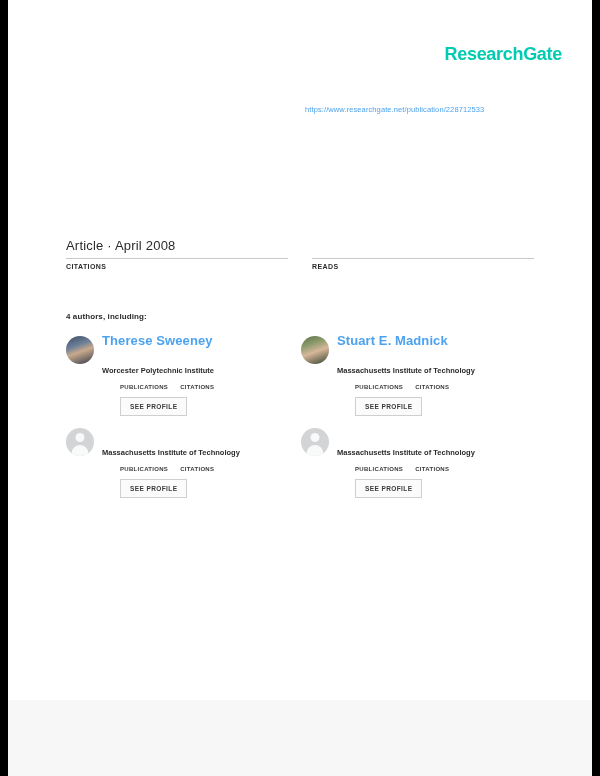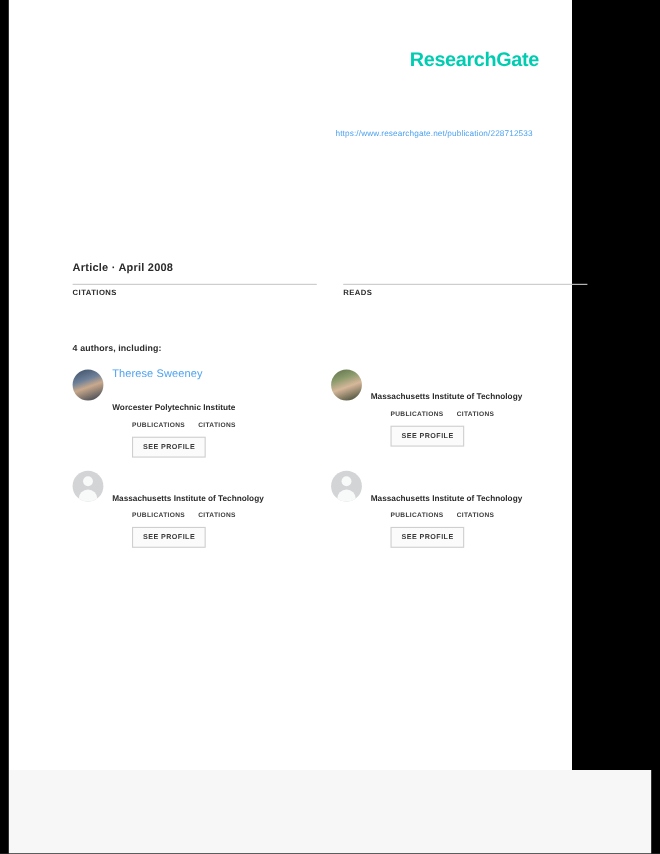--- a/index.html
+++ b/index.html
@@ -19,21 +19,21 @@
     width: 600px;
     height: 776px;
     background: #000000;
   }
 
   
   .sheet {
     position: absolute;
     left: 8px;
     top: 0px;
-    width: 512px;
+    width: 584px;
     height: 700px;
     background: #ffffff;
   }
 
   .footer-zone {
     position: absolute;
     left: 8px;
     top: 700px;
     width: 584px;
     height: 76px;
@@ -48,34 +48,34 @@
     font-size: 18px;
     font-weight: bold;
     letter-spacing: -0.3px;
     color: #00ccb1;
     font-family: "Liberation Sans", sans-serif;
   }
 
   .pub-url {
     position: absolute;
     left: 297px;
-    top: 117px;
+    top: 105px;
     font-size: 7.5px;
     color: #4da2ef;
     letter-spacing: 0.1px;
     white-space: nowrap;
   }
 
   
   .article-line {
     position: absolute;
     left: 58px;
     top: 238px;
-    font-size: 10px;
-    font-weight: bold;
+    font-size: 13px;
+    font-weight: normal;
     color: #2b2b2b;
     letter-spacing: 0.2px;
   }
 
   .metrics {
     position: absolute;
     left: 58px;
     top: 258px;
     width: 468px;
     display: flex;
@@ -160,22 +160,22 @@
     width: 17px;
     height: 11px;
     border-radius: 9px 9px 0 0;
     background: #ffffff;
     opacity: 0.85;
   }
 
   .author-body { flex: 1 1 auto; }
 
   .author-name {
-    font-size: 10px;
-    font-weight: normal;
+    font-size: 13px;
+    font-weight: bold;
     color: #4da2ef;
     letter-spacing: 0.1px;
     line-height: 10px;
   }
   .author-affil {
     margin-top: 20px;
     font-size: 7.5px;
     font-weight: bold;
     color: #2b2b2b;
     line-height: 10px;
@@ -244,20 +244,21 @@
             <span class="stat-label">PUBLICATIONS</span>
             <span class="stat-label">CITATIONS</span>
           </div>
           <div class="see-profile">SEE PROFILE</div>
         </div>
       </div>
 
       <div class="author-card">
         <div class="avatar photo-b"></div>
         <div class="author-body">
+          <div class="author-name">Stuart E. Madnick</div>
           <div class="author-affil">Massachusetts Institute of Technology</div>
           <div class="author-stats">
             <span class="stat-label">PUBLICATIONS</span>
             <span class="stat-label">CITATIONS</span>
           </div>
           <div class="see-profile">SEE PROFILE</div>
         </div>
       </div>
 
       <div class="author-card">

